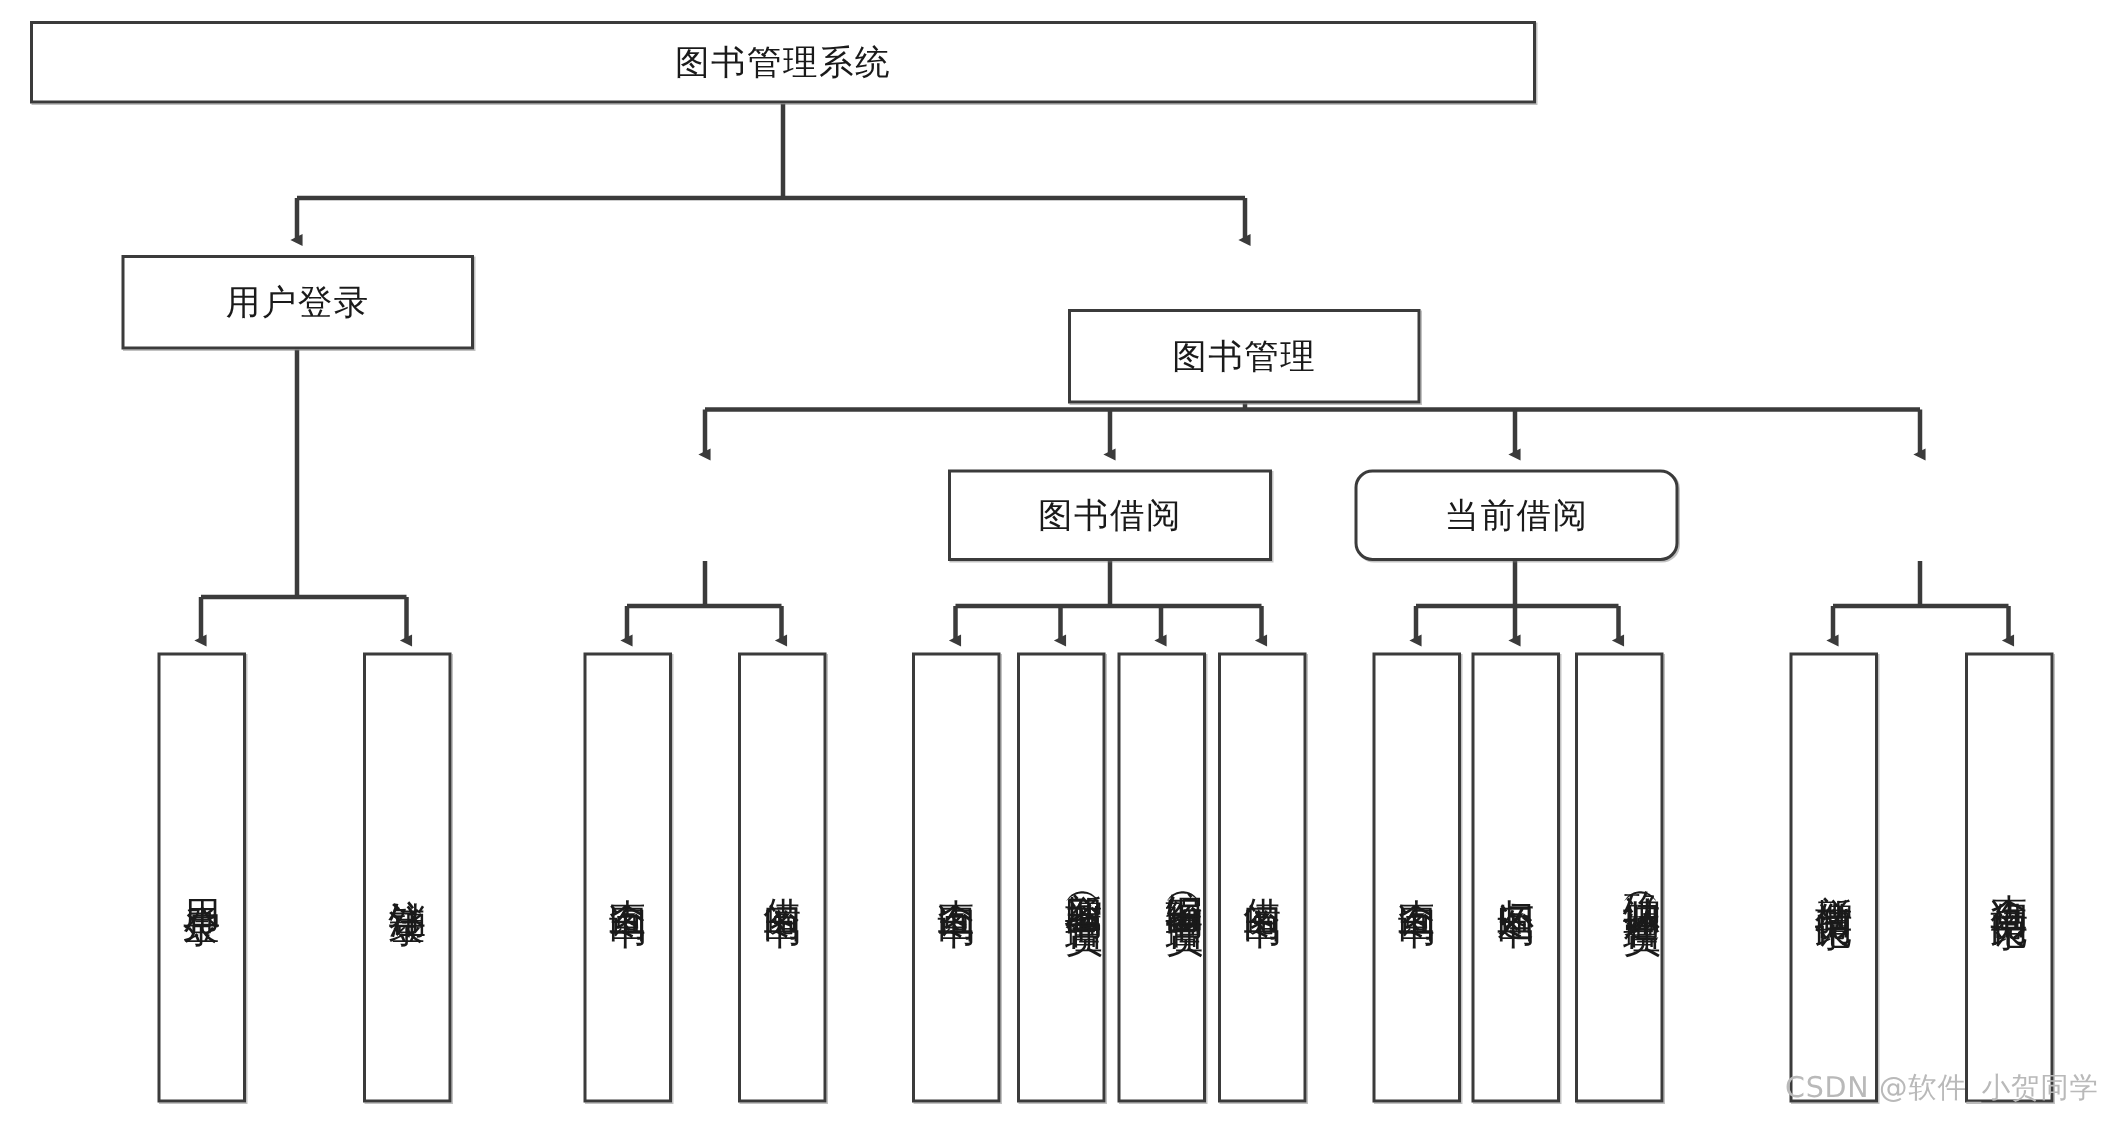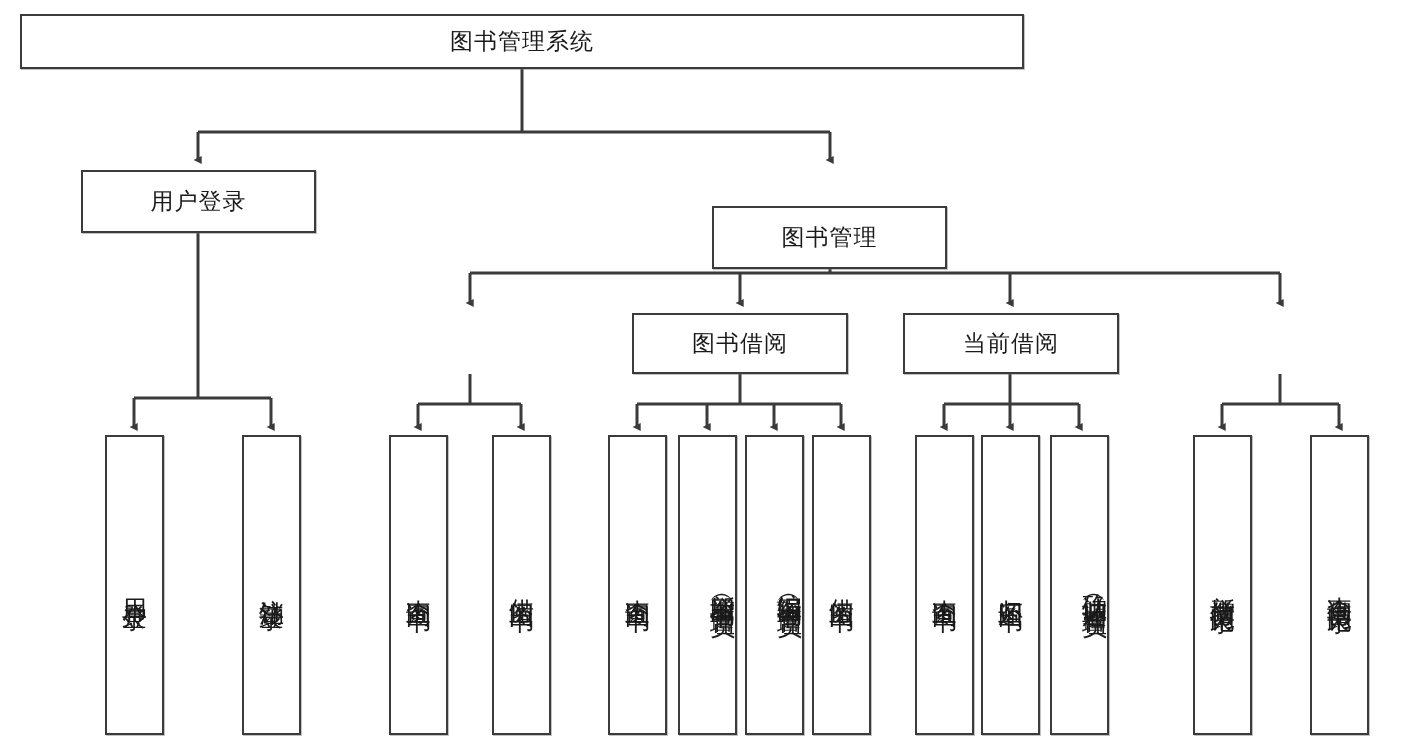--- a/index.html
+++ b/index.html
@@ -128,21 +128,21 @@
   <div class="node node-h" style="left:81px; top:170px; width:235px; height:63px;">
     <span>用户登录</span>
   </div>
   <div class="node node-h" style="left:712px; top:170px; width:235px; height:63px;margin-top:36px;">
     <span>图书管理</span>
   </div>
 
   <div class="node node-h" style="left:632px; top:313px; width:216px; height:61px;">
     <span>图书借阅</span>
   </div>
-  <div class="node node-h" style="left:903px; top:313px; width:216px; height:61px;">
+  <div class="node node-h" style="left:903px; top:313px; width:216px; height:61px;border-radius:12px;">
     <span>当前借阅</span>
   </div>
 
   <div class="node node-v center" style="left:105px; top:435px; width:59px; height:300px;">
     <span>用户登录</span>
   </div>
   <div class="node node-v center" style="left:242px; top:435px; width:59px; height:300px;">
     <span>注销登录</span>
   </div>
 
@@ -176,14 +176,15 @@
     <span>确认归还（管理员）</span>
   </div>
 
   <div class="node node-v center" style="left:1193px; top:435px; width:59px; height:300px;">
     <span>新增借阅记录</span>
   </div>
   <div class="node node-v center" style="left:1310px; top:435px; width:59px; height:300px;">
     <span>查询借阅记录</span>
   </div>
 
+  <div class="watermark">CSDN @软件_小贺同学</div>
 
 </div>
 
 </body></html>

